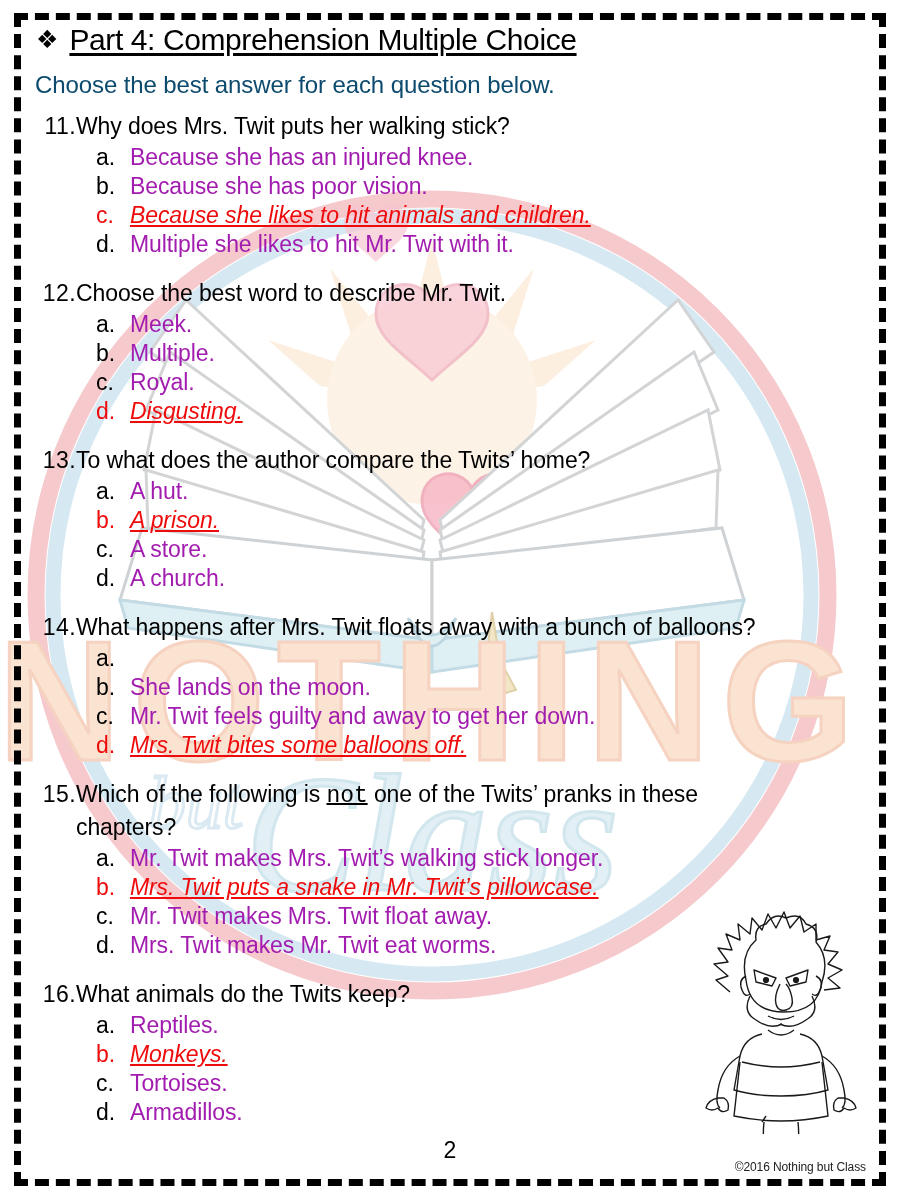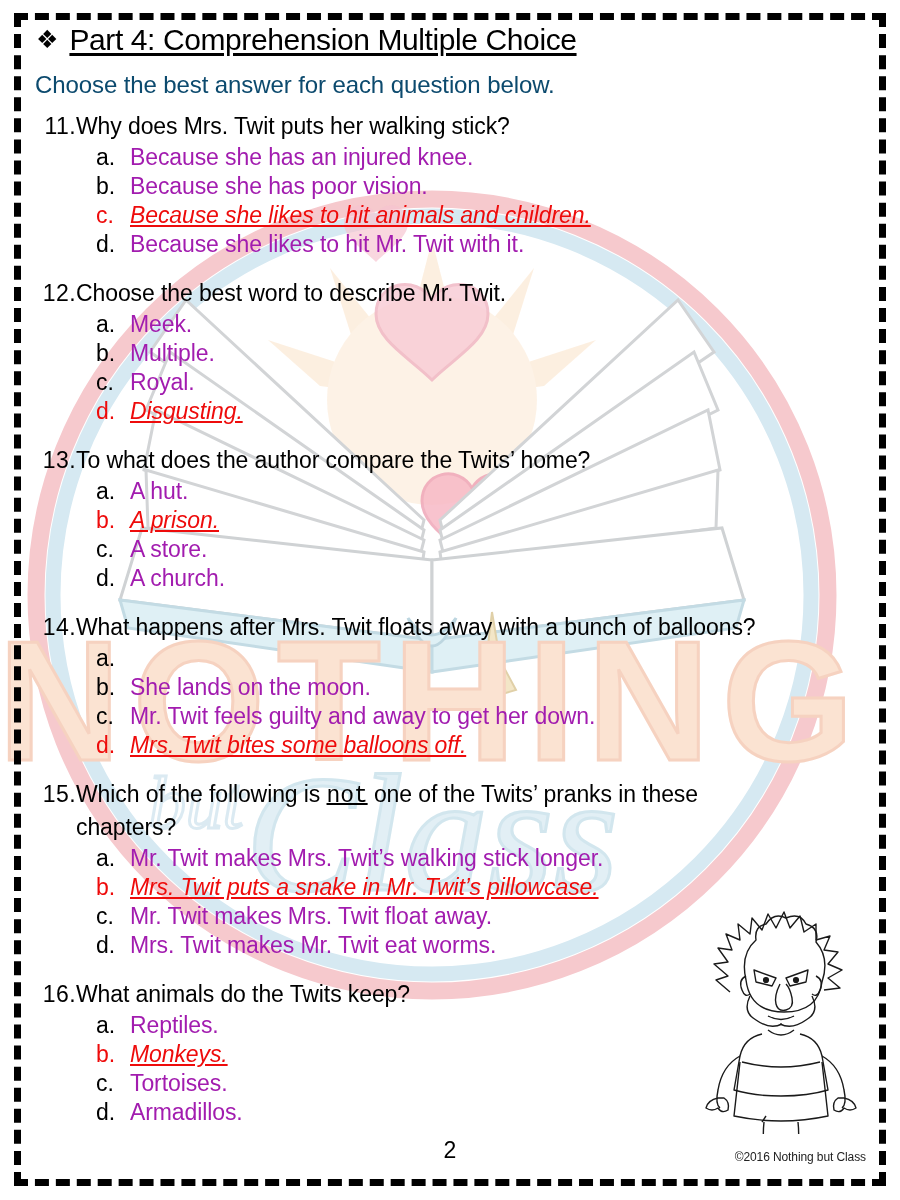--- a/index.html
+++ b/index.html
@@ -148,21 +148,21 @@
     right: 0;
     bottom: 36px;
     text-align: center;
     font-size: 23px;
     color: #000;
     z-index: 4;
   }
   .copyright {
     position: absolute;
     right: 34px;
-    bottom: 36px;
+    bottom: 26px;
     font-size: 12px;
     color: #222;
     z-index: 4;
     letter-spacing: -0.1px;
   }
 
   
   .twit-figure {
     position: absolute;
     left: 688px;
@@ -306,21 +306,21 @@
             <li class="opt-row">
               <span class="opt-letter">b.</span>
               <span class="opt-text">Because she has poor vision.</span>
             </li>
             <li class="opt-row correct">
               <span class="opt-letter">c.</span>
               <span class="opt-text">Because she likes to hit animals and children.</span>
             </li>
             <li class="opt-row">
               <span class="opt-letter">d.</span>
-              <span class="opt-text">Because she likes to hit Mr. Twit with it.</span>
+              <span class="opt-text">Multiple she likes to hit Mr. Twit with it.</span>
             </li>
           </ul>
         </div>
         <div class="question-block">
           <div class="q-row">
             <div class="q-num">12.</div>
             <div class="q-text">Choose the best word to describe Mr. Twit.</div>
           </div>
           <ul class="options">
             <li class="opt-row">

